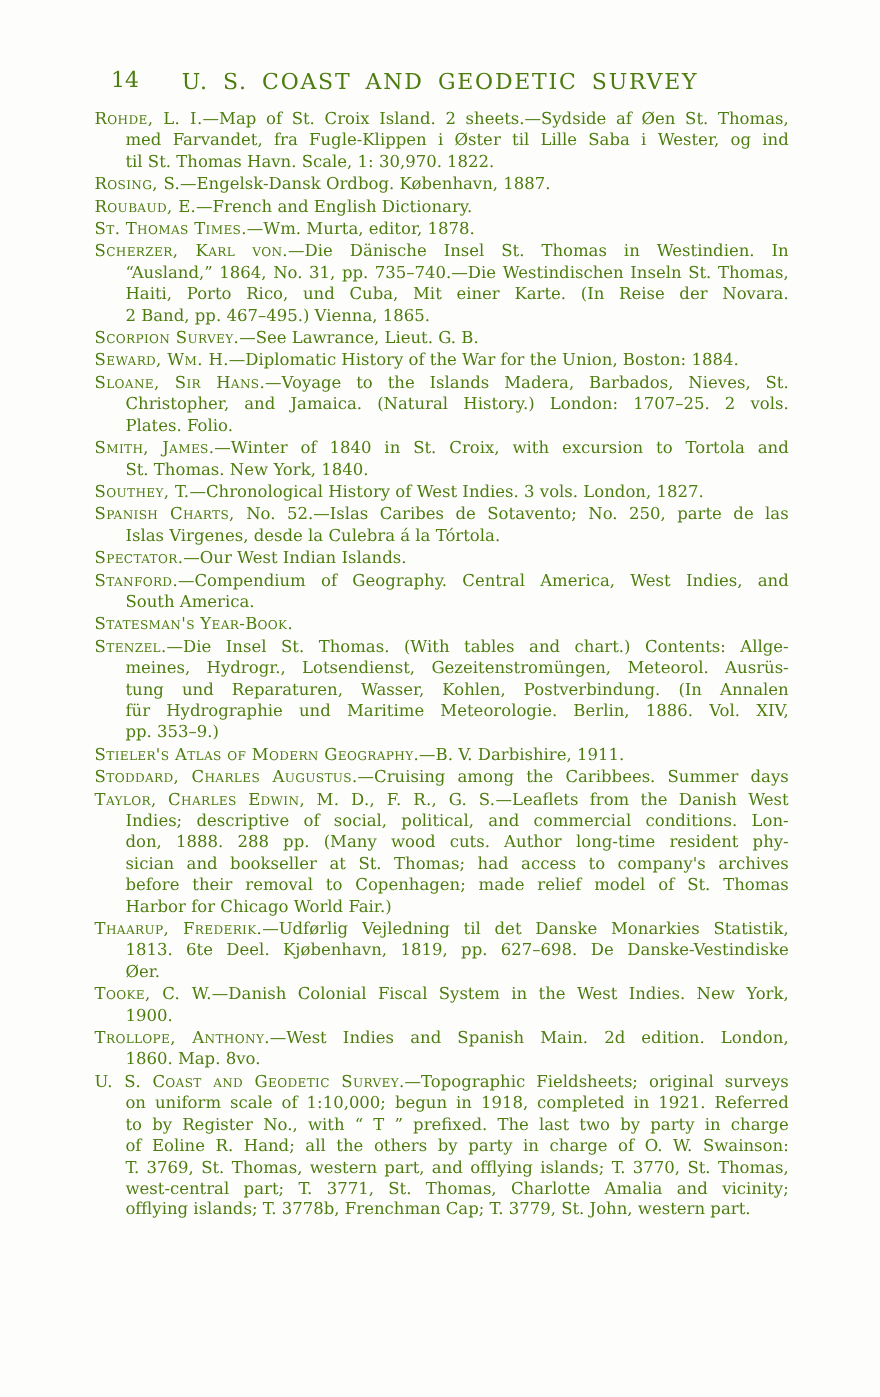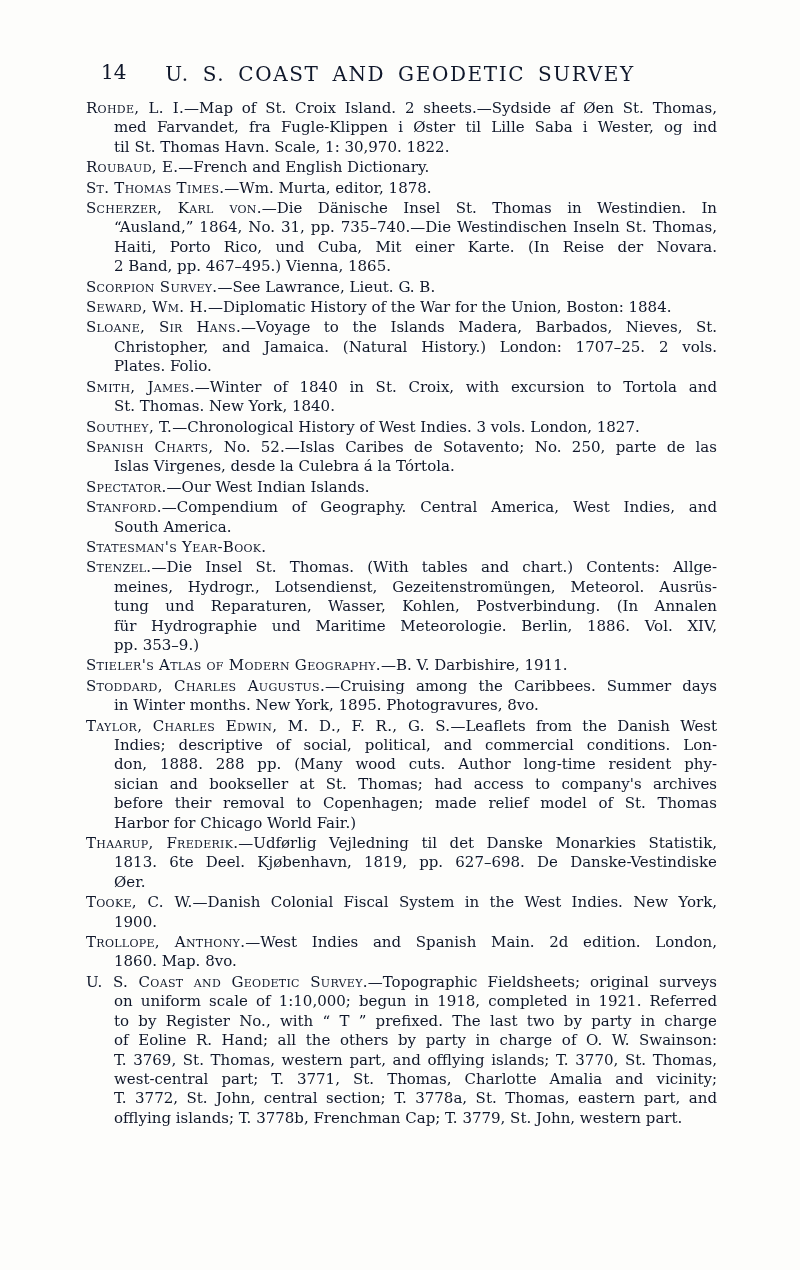--- a/index.html
+++ b/index.html
@@ -51,28 +51,31 @@
   .line.cont { padding-left: 28px; }
   .line.last { text-align-last: left; }
   .head {
     font-variant: small-caps;
     letter-spacing: 0.3px;
   }
 </style>
 </head>
 <body style="background: rgb(253, 253, 251);">
 
-<main class="page" style="color: #0f172a; text-decoration: underline;">
+<main class="page" style="color: #4d7c0f; text-decoration: underline;">
   <div class="pageno">14</div>
   <div class="running-head">U. S. COAST AND GEODETIC SURVEY</div>
   <section class="bib">
       <div class="entry">
         <div class="line first"><span class="head">Rohde, L. I.</span><span>—Map of St. Croix Island. 2 sheets.—Sydside af Øen St. Thomas,</span></div>
         <div class="line cont">med Farvandet, fra Fugle-Klippen i Øster til Lille Saba i Wester, og ind</div>
         <div class="line cont last">til St. Thomas Havn. Scale, 1: 30,970. 1822.</div>
+      </div>
+      <div class="entry">
+        <div class="line first last"><span class="head">Rosing, S.</span><span>—Engelsk-Dansk Ordbog. København, 1887.</span></div>
       </div>
       <div class="entry">
         <div class="line first last"><span class="head">Roubaud, E.</span><span>—French and English Dictionary.</span></div>
       </div>
       <div class="entry">
         <div class="line first last"><span class="head">St. Thomas Times.</span><span>—Wm. Murta, editor, 1878.</span></div>
       </div>
       <div class="entry">
         <div class="line first"><span class="head">Scherzer, Karl von.</span><span>—Die Dänische Insel St. Thomas in Westindien. In</span></div>
         <div class="line cont">“Ausland,” 1864, No. 31, pp. 735–740.—Die Westindischen Inseln St. Thomas,</div>
@@ -116,21 +119,20 @@
         <div class="line cont">meines, Hydrogr., Lotsendienst, Gezeitenstromüngen, Meteorol. Ausrüs-</div>
         <div class="line cont">tung und Reparaturen, Wasser, Kohlen, Postverbindung. (In Annalen</div>
         <div class="line cont">für Hydrographie und Maritime Meteorologie. Berlin, 1886. Vol. XIV,</div>
         <div class="line cont last">pp. 353–9.)</div>
       </div>
       <div class="entry">
         <div class="line first last"><span class="head">Stieler's Atlas of Modern Geography.</span><span>—B. V. Darbishire, 1911.</span></div>
       </div>
       <div class="entry">
         <div class="line first"><span class="head">Stoddard, Charles Augustus.</span><span>—Cruising among the Caribbees. Summer days</span></div>
-        <div class="line cont last">in Winter months. New York, 1895. Photogravures, 8vo.</div>
       </div>
       <div class="entry">
         <div class="line first"><span class="head">Taylor, Charles Edwin, M. D., F. R., G. S.</span><span>—Leaflets from the Danish West</span></div>
         <div class="line cont">Indies; descriptive of social, political, and commercial conditions. Lon-</div>
         <div class="line cont">don, 1888. 288 pp. (Many wood cuts. Author long-time resident phy-</div>
         <div class="line cont">sician and bookseller at St. Thomas; had access to company's archives</div>
         <div class="line cont">before their removal to Copenhagen; made relief model of St. Thomas</div>
         <div class="line cont last">Harbor for Chicago World Fair.)</div>
       </div>
       <div class="entry">
@@ -146,17 +148,16 @@
         <div class="line first"><span class="head">Trollope, Anthony.</span><span>—West Indies and Spanish Main. 2d edition. London,</span></div>
         <div class="line cont last">1860. Map. 8vo.</div>
       </div>
       <div class="entry">
         <div class="line first"><span class="head">U. S. Coast and Geodetic Survey.</span><span>—Topographic Fieldsheets; original surveys</span></div>
         <div class="line cont">on uniform scale of 1:10,000; begun in 1918, completed in 1921. Referred</div>
         <div class="line cont">to by Register No., with “ T ” prefixed. The last two by party in charge</div>
         <div class="line cont">of Eoline R. Hand; all the others by party in charge of O. W. Swainson:</div>
         <div class="line cont">T. 3769, St. Thomas, western part, and offlying islands; T. 3770, St. Thomas,</div>
         <div class="line cont">west-central part; T. 3771, St. Thomas, Charlotte Amalia and vicinity;</div>
-        <div class="line cont">T. 3772, St. John, central section; T. 3778a, St. Thomas, eastern part, and</div>
         <div class="line cont last">offlying islands; T. 3778b, Frenchman Cap; T. 3779, St. John, western part.</div>
       </div>
     </section>
 </main>
 
 </body></html>

